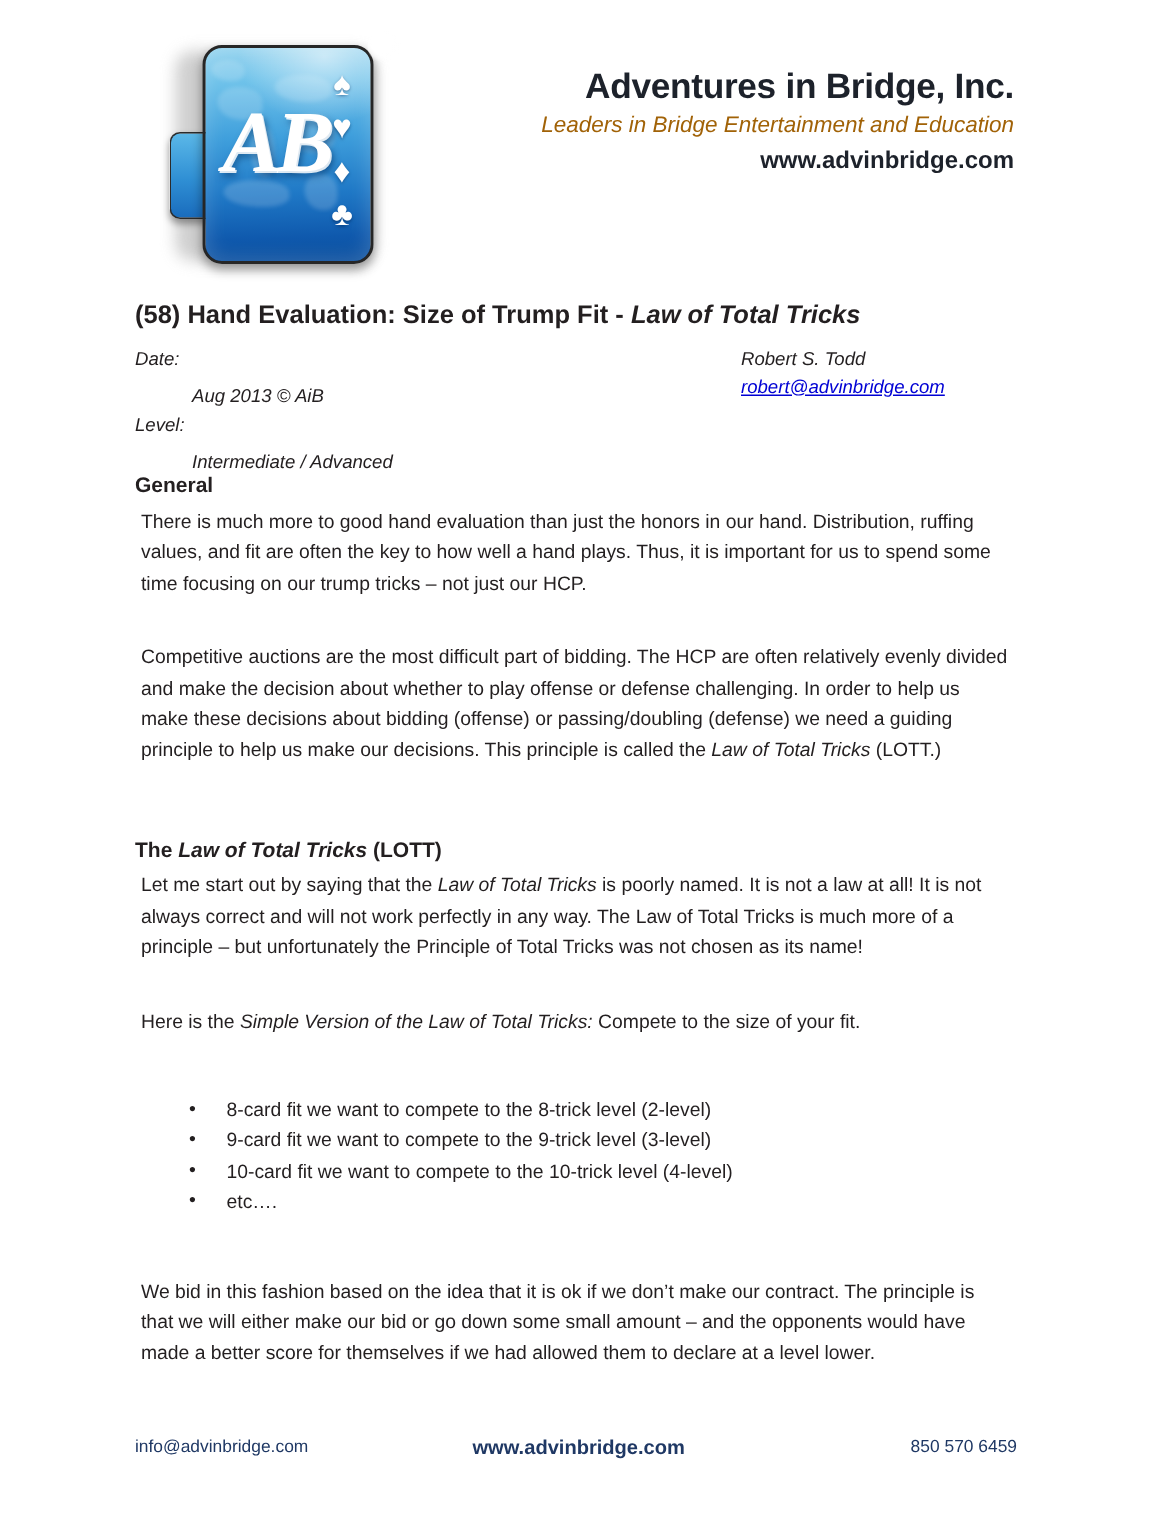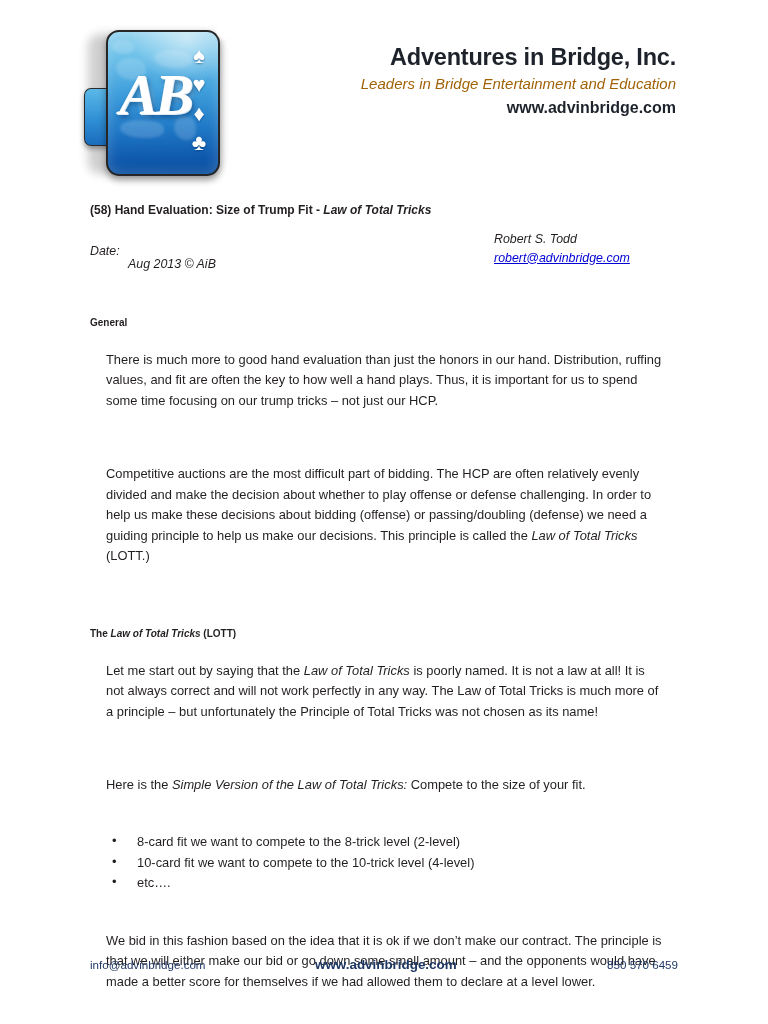--- a/index.html
+++ b/index.html
@@ -16,20 +16,21 @@
     font-family: "Liberation Sans", sans-serif;
     color: #231f20;
     -webkit-font-smoothing: antialiased;
   }
 
   .page {
     position: relative;
     width: 768px;
     height: 1024px;
     box-sizing: border-box;
+    padding-left: 29px;
   }
 
   
   .header {
     position: relative;
     height: 178px;
   }
 
   
   .logo-wrap {
@@ -191,36 +192,36 @@
   .suit-sep { font-size: 11px; }
 
   
   .content {
     position: absolute;
     left: 90px;
     top: 198px;
     width: 588px;
   }
   .doc-title {
-    font-size: 12px;
+    font-size: 17px;
     font-weight: bold;
     line-height: 24px;
     color: #231f20;
     margin: 0 0 8px 0;
   }
   .doc-title .ital { font-style: italic; }
 
   .meta {
     position: relative;
     font-size: 12.4px;
     font-style: italic;
     line-height: 18.5px;
   }
   .meta-row { display: flex; }
-  .meta-label { width: 38px; flex: none; margin-top: 12px; }
+  .meta-label { width: 38px; flex: none; }
   .meta-val { flex: 1; margin-top: 25px; }
   .meta-right {
     position: absolute;
     left: 404px;
     top: 0;
     font-style: italic;
     line-height: 18.5px;
   }
   .meta-right a { color: #0000d4; text-decoration: underline; font-style: italic; }
 
@@ -228,36 +229,36 @@
   .body-area {
     position: absolute;
     left: 90px;
     top: 313px;
     width: 588px;
     font-size: 12.9px;
     line-height: 20.6px;
     color: #231f20;
   }
   h3.sec {
-    font-size: 10px;
+    font-size: 14px;
     font-weight: bold;
     line-height: 20.6px;
     margin: 0;
     color: #231f20;
   }
   h3.sec .ital { font-style: italic; }
   p.para {
-    margin: 16px;
+    margin: 4px;
     text-align: left;
   }
   p.spacer { margin: 0; height: 20.6px; }
   .ital { font-style: italic; }
 
   ul.bullets {
-    margin: 0;
+    margin: 14px;
     padding: 0 0 0 22px;
     list-style: none;
   }
   ul.bullets li {
     position: relative;
     padding-left: 25px;
     line-height: 20.6px;
   }
   ul.bullets li::before {
     content: "\2022";
@@ -328,20 +329,24 @@
   </div>
 
   <div class="content">
     <h1 class="doc-title"><span>(58) Hand Evaluation: Size of Trump Fit - </span><span class="ital">Law of Total Tricks</span></h1>
 
     <div class="meta">
       <div class="meta-row">
         <div class="meta-label">Date:</div>
         <div class="meta-val">Aug 2013 © AiB</div>
       </div>
+      <div class="meta-row">
+        <div class="meta-label">Level:</div>
+        <div class="meta-val">Intermediate / Advanced</div>
+      </div>
       <div class="meta-right">
         <div>Robert S. Todd</div>
         <div><a href="#">robert@advinbridge.com</a></div>
       </div>
     </div>
   </div>
 
   <div class="body-area">
 
     <h3 class="sec">General</h3>
@@ -361,20 +366,21 @@
 
     <p class="spacer"></p>
 
     <p class="para"><span>Here is the </span><span class="ital">Simple Version of the Law of Total Tricks:</span><span>  Compete to the size of your fit.</span></p>
 
     <p class="spacer"></p>
 
 
     <ul class="bullets">
       <li>8-card fit we want to compete to the 8-trick level (2-level)</li>
+      <li>9-card fit we want to compete to the 9-trick level (3-level)</li>
       <li>10-card fit we want to compete to the 10-trick level (4-level)</li>
       <li>etc….</li>
     </ul>
 
     <p class="spacer"></p>
 
     <p class="para">We bid in this fashion based on the idea that it is ok if we don’t make our contract.   The principle is that we will either make our bid or go down some small amount – and the opponents would have made a better score for themselves if we had allowed them to declare at a level lower.</p>
   </div>
 
   <div class="footer">

